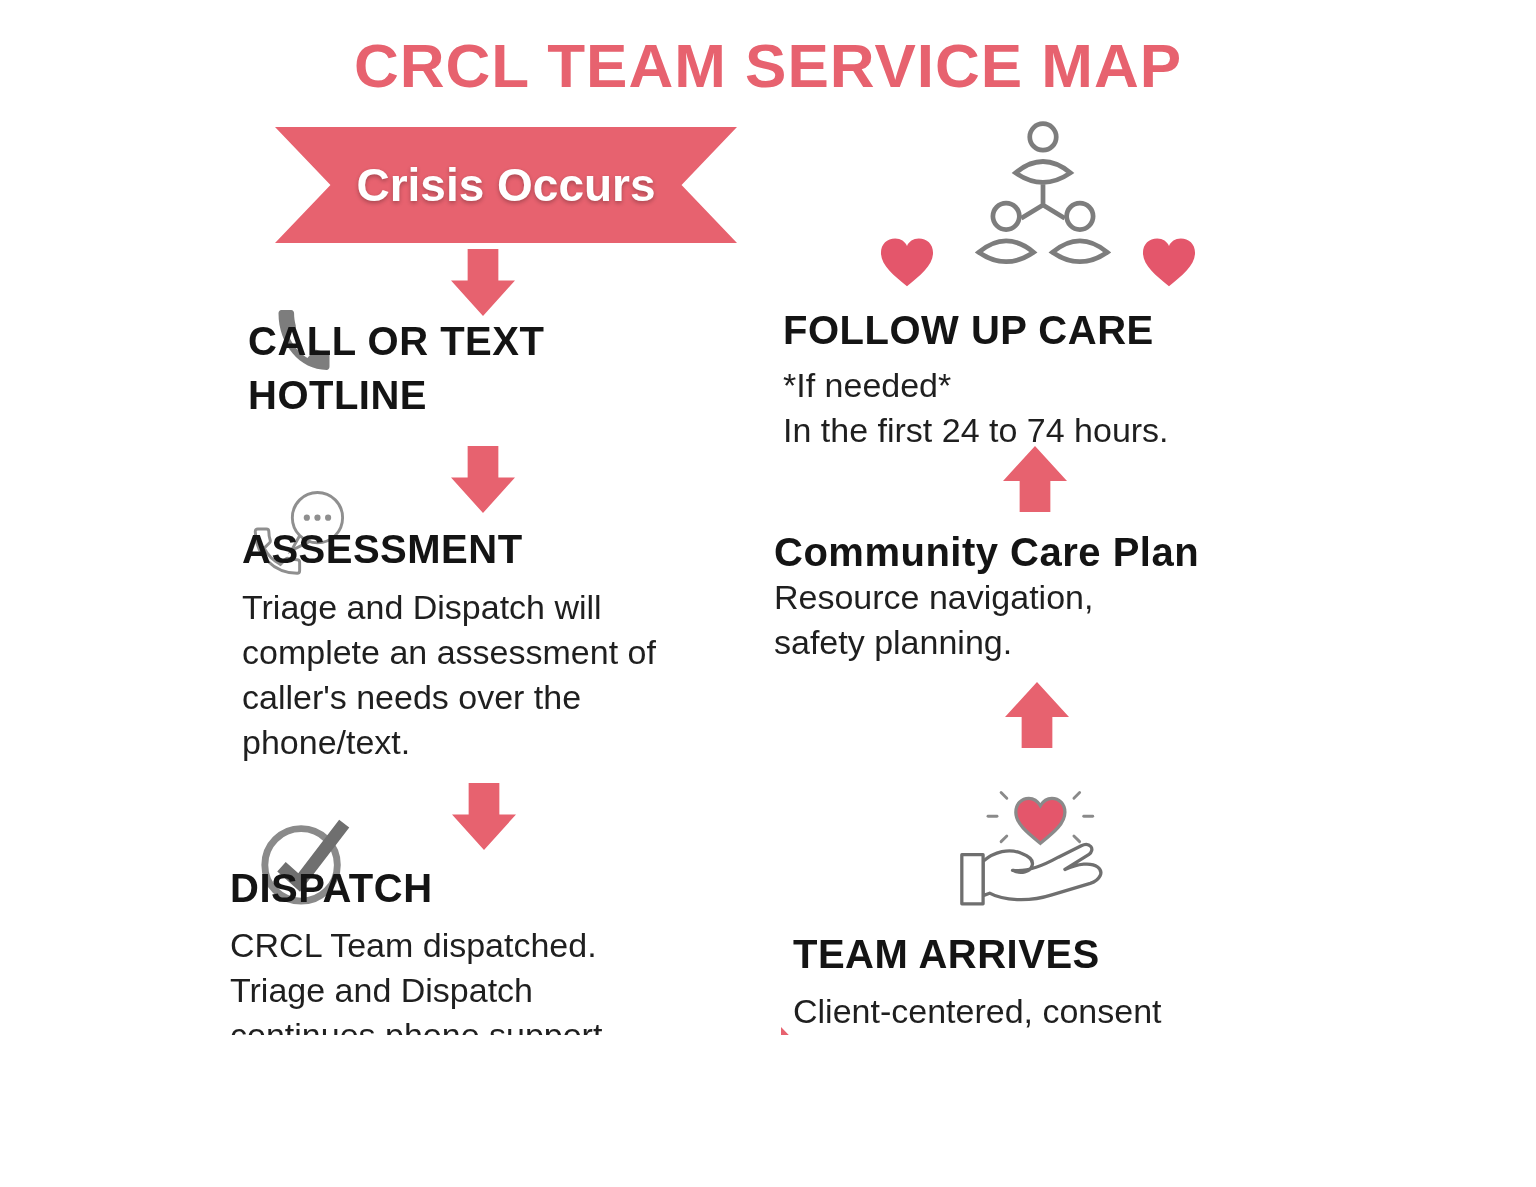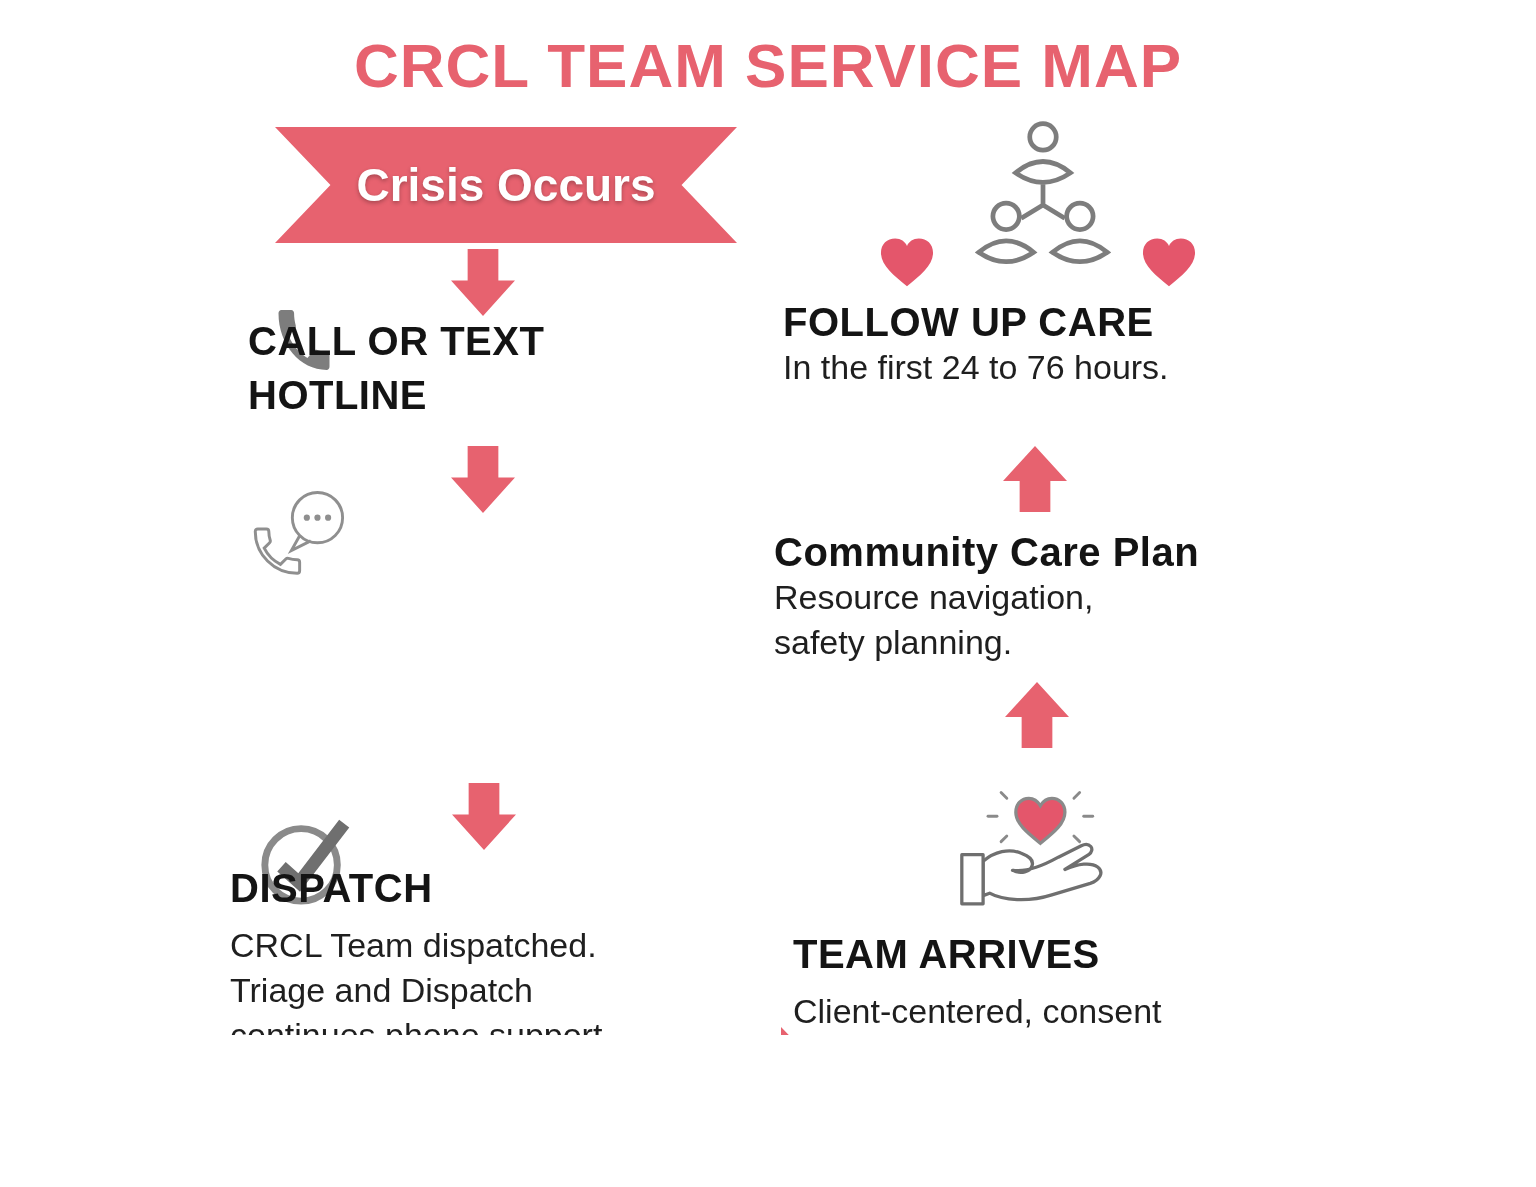--- a/index.html
+++ b/index.html
@@ -64,20 +64,27 @@
       <path d="M58 48 L49 64 L69 54"></path>
       <path d="M6.62 10.79c1.44 2.83 3.76 5.14 6.59 6.59l2.2-2.2c.27-.27.67-.36 1.02-.24 1.12.37 2.33.57 3.57.57.55 0 1 .45 1 1V20c0 .55-.45 1-1 1-9.39 0-17-7.61-17-17 0-.55.45-1 1-1h3.5c.55 0 1 .45 1 1 0 1.25.2 2.45.57 3.57.11.35.03.74-.25 1.02l-2.2 2.2z" transform="translate(4,34) scale(2.55)" stroke-width="1.2"></path>
     </g>
     <g fill="#8f8f8f">
       <circle cx="65" cy="30" r="3.2"></circle>
         <circle cx="76" cy="30" r="3.2"></circle>
         <circle cx="87" cy="30" r="3.2"></circle>
     </g>
   </svg>
 
+  <div class="tblock" style="left:242px;top:527px;">
+    <div class="heading">ASSESSMENT</div>
+    <div class="body-text" style="margin-top:13px;">Triage and Dispatch will
+complete an assessment of
+caller's needs over the
+phone/text.</div>
+  </div>
 
   <div class="arrow-down" style="left:452px;top:783px;"></div>
 
   <svg class="icon" style="left:256px;top:810px;" width="98" height="98" viewBox="0 0 100 100">
     <circle cx="46" cy="56" r="37" fill="none" stroke="#8a8a8a" stroke-width="7"></circle>
     <path d="M26 58 L44 74 L90 14" fill="none" stroke="#6f6f6f" stroke-width="13"></path>
   </svg>
 
   <div class="tblock" style="left:230px;top:866px;">
     <div class="heading">DISPATCH</div>
@@ -111,23 +118,24 @@
     </g>
   </svg>
 
   <svg class="icon" style="left:876px;top:233px;" width="62" height="57" viewBox="0 0 100 88">
     <path fill="#e4566b" d="M50 84 C28 66 8 50 8 30 C8 16 18 7 31 7 C40 7 47 12 50 19 C53 12 60 7 69 7 C82 7 92 16 92 30 C92 50 72 66 50 84 Z"></path>
   </svg>
   <svg class="icon" style="left:1138px;top:233px;" width="62" height="57" viewBox="0 0 100 88">
     <path fill="#e4566b" d="M50 84 C28 66 8 50 8 30 C8 16 18 7 31 7 C40 7 47 12 50 19 C53 12 60 7 69 7 C82 7 92 16 92 30 C92 50 72 66 50 84 Z"></path>
   </svg>
 
-  <div class="tblock" style="left:783px;top:300px;">
+  <div class="tblock" style="left:783px;top:308px;">
     <div class="heading">FOLLOW UP CARE</div>
-    <div class="body-text">In the first 24 to 76 hours.</div>
+    <div class="body-text" style="margin-top:10px;">*If needed*</div>
+    <div class="body-text">In the first 24 to 74 hours.</div>
   </div>
 
   <div class="arrow-up" style="left:1003px;top:446px;"></div>
 
   <div class="tblock" style="left:774px;top:530px;">
     <div class="heading">Community Care Plan</div>
     <div class="body-text" style="">Resource navigation,
 safety planning.</div>
   </div>
 

